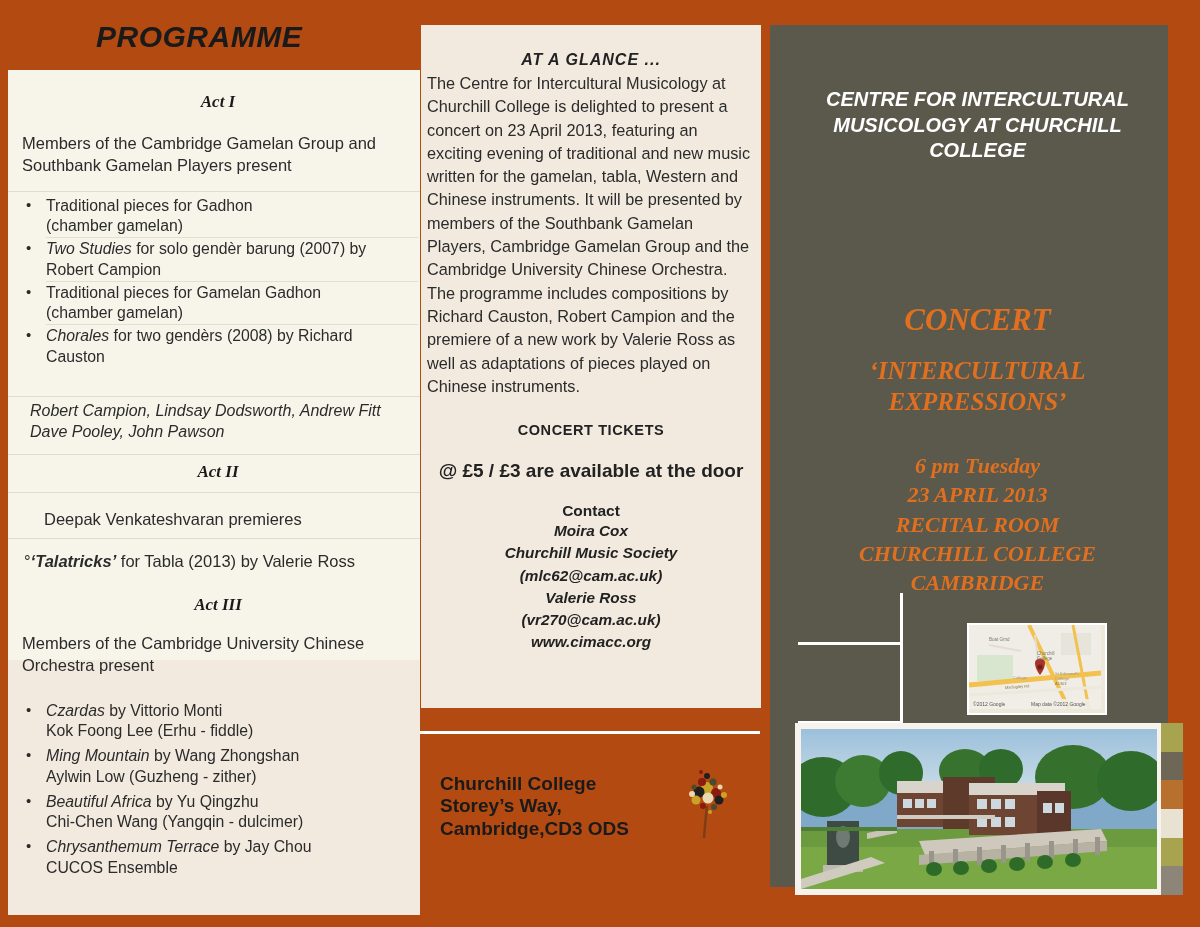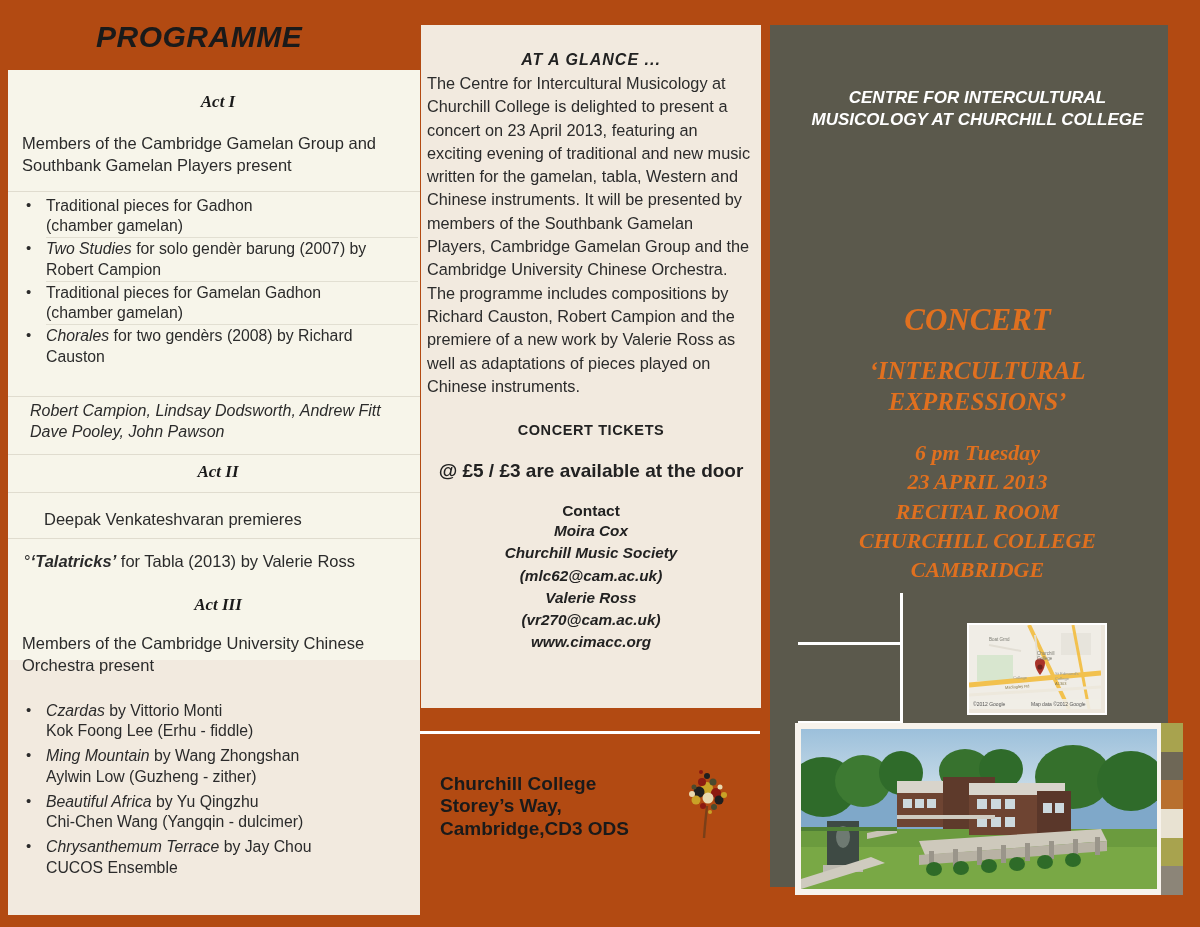--- a/index.html
+++ b/index.html
@@ -205,21 +205,21 @@
     left: 0px; top: 25px;
     width: 398px; height: 862px;
     background: #5B594C;
   }
   #centre-title {
     position: absolute;
     left: 20px; top: 62px;
     width: 375px;
     text-align: center;
     color: #ffffff;
-    font-size: 17px;
+    font-size: 20px;
     font-weight: bold;
     font-style: italic;
     line-height: 1.28;
     font-family: "Liberation Sans", sans-serif;
   }
   #concert-word {
     position: absolute;
     left: 20px; top: 277px;
     width: 375px;
     text-align: center;
@@ -236,21 +236,21 @@
     text-align: center;
     color: #E0701F;
     font-size: 25px;
     font-weight: bold;
     font-style: italic;
     line-height: 1.25;
     font-family: "Liberation Serif", serif;
   }
   #event-details {
     position: absolute;
-    left: 20px; top: 413px;
+    left: 20px; top: 426px;
     width: 375px;
     text-align: center;
     color: #E0701F;
     font-size: 22px;
     font-weight: bold;
     font-style: italic;
     line-height: 1.33;
     font-family: "Liberation Serif", serif;
   }
   #cross-v {

